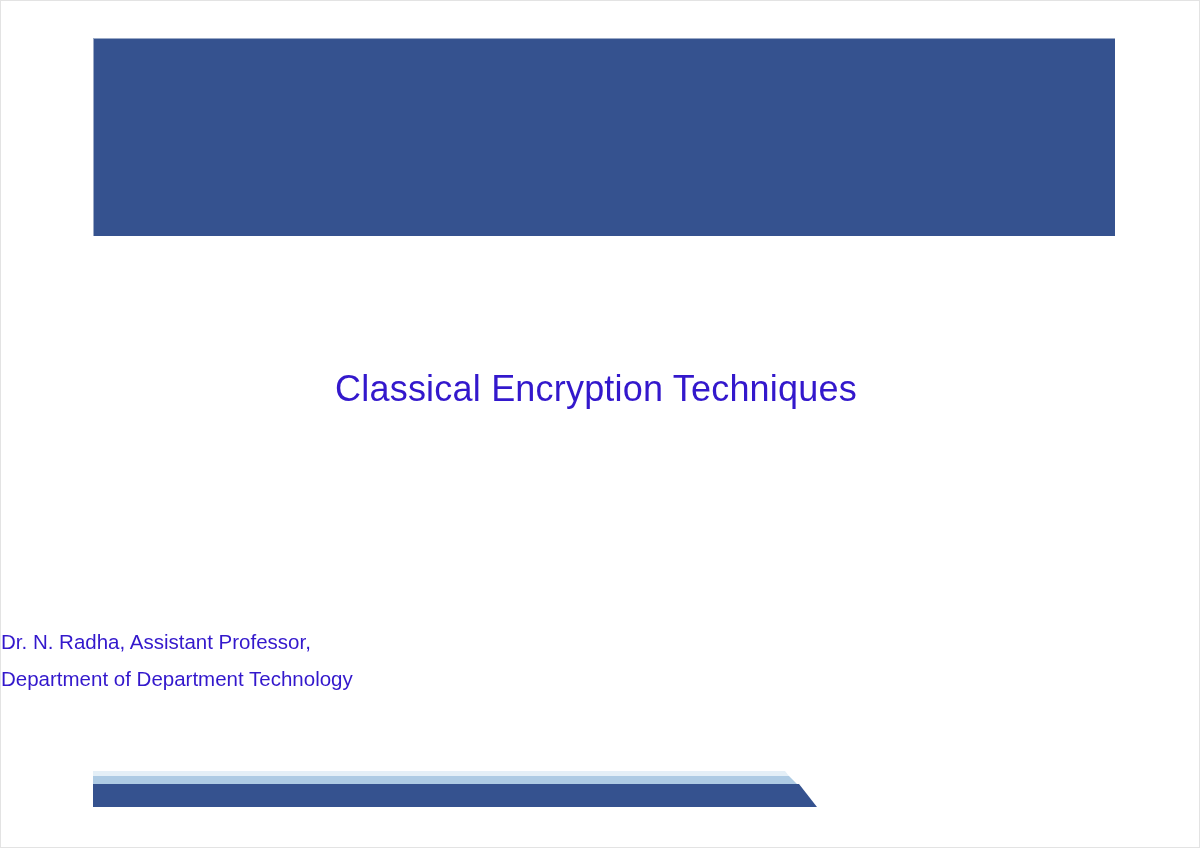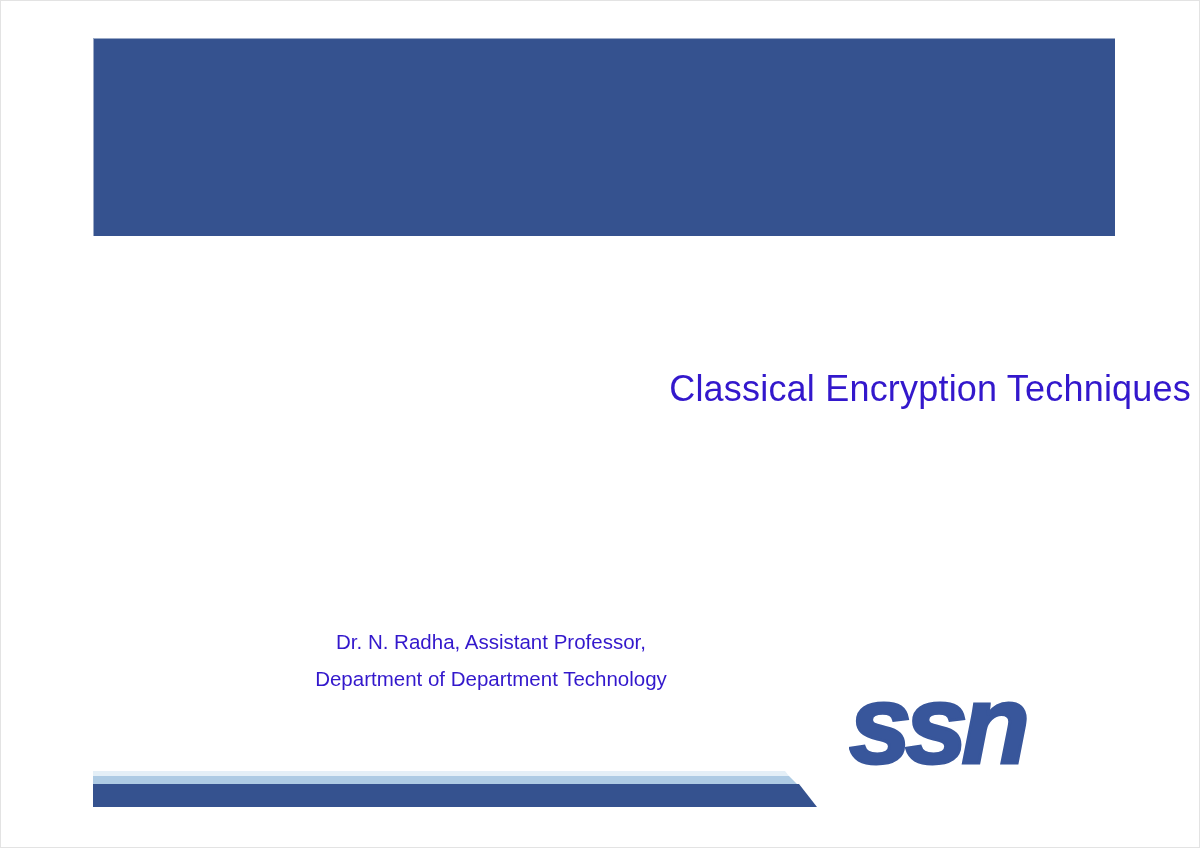--- a/index.html
+++ b/index.html
@@ -34,40 +34,40 @@
     border-left: 1px solid #9aa9c6;
     box-sizing: border-box;
   }
 
   
   .title-block {
     position: absolute;
     left: 0;
     top: 366px;
     width: 1190px;
-    text-align: right;
+    text-align: center;
   }
   .slide-title {
     display: inline-block;
     font-family: "Liberation Sans", sans-serif;
     font-size: 36px;
     font-weight: 400;
     color: #3318CC;
     letter-spacing: 0.2px;
     line-height: 44px;
     white-space: nowrap;
   }
 
   
   .subtitle-block {
     position: absolute;
     left: 0;
     top: 622px;
     width: 980px;
-    text-align: center;
+    text-align: left;
   }
   .subtitle-line {
     font-family: "Liberation Sans", sans-serif;
     font-size: 20.5px;
     font-weight: 400;
     color: #3318CC;
     line-height: 37px;
     white-space: nowrap;
   }
 
@@ -108,25 +108,20 @@
 
   <div class="title-block">
     <span class="slide-title">Classical Encryption Techniques</span>
   </div>
 
   <div class="subtitle-block">
     <div class="subtitle-line">Dr. N. Radha, Assistant Professor,</div>
     <div class="subtitle-line">Department of Department Technology</div>
   </div>
 
-  <div class="logo">
-    <svg viewBox="0 0 240 120" xmlns="http://www.w3.org/2000/svg">
-      <text x="0" y="96" font-family="'Liberation Sans', sans-serif" font-size="112" font-weight="bold" font-style="italic" letter-spacing="-6" fill="#38569B" stroke="#38569B" stroke-width="3">ssn</text>
-    </svg>
-  </div>
 
   <div class="footer-bars">
     <svg viewBox="0 0 724 40" xmlns="http://www.w3.org/2000/svg" preserveAspectRatio="none">
 
       <polygon points="0,2 692,2 696,7 0,7" fill="#E4EFF7"></polygon>
 
       <polygon points="0,7 696,7 704,15 0,15" fill="#AECBE4"></polygon>
 
       <polygon points="0,15 706,15 724,38 0,38" fill="#35528F"></polygon>
     </svg>

